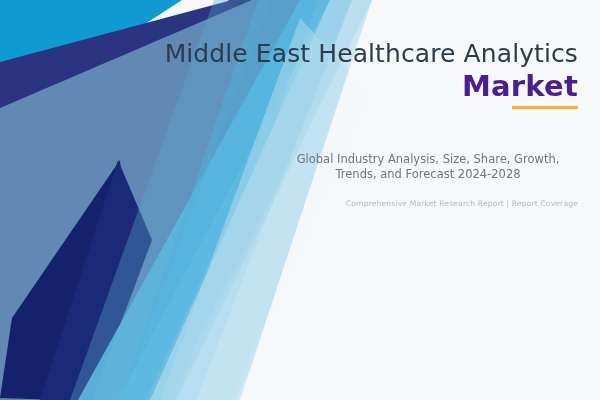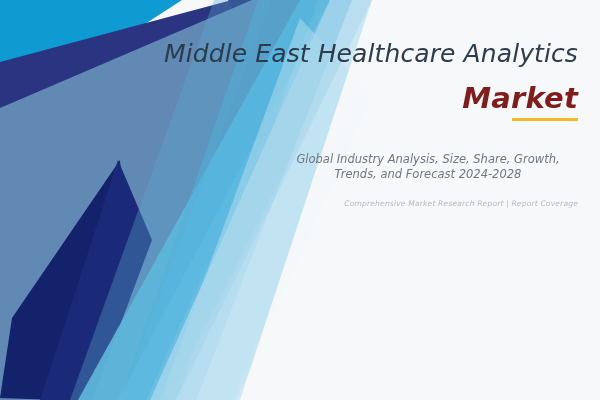--- a/index.html
+++ b/index.html
@@ -13,21 +13,20 @@
     font-family: "DejaVu Sans", sans-serif;
     overflow: hidden;
   }
 
   .cover {
     position: relative;
     width: 600px;
     height: 400px;
     background: #f7f8fa;
     overflow: hidden;
-    font-style: italic;
   }
 
   .artwork {
     position: absolute;
     left: 0;
     top: 0;
     width: 600px;
     height: 400px;
   }
 
@@ -50,25 +49,24 @@
   .report-title {
     font-size: 25px;
     line-height: 31px;
     font-weight: 400;
     color: #2d3c4d;
     letter-spacing: 0.1px;
     white-space: nowrap;
   }
 
   .market-word {
-    margin-top: 12px;
     font-size: 29px;
     line-height: 34px;
     font-weight: 700;
-    color: #7f1d1d;
+    color: #4c1d95;
     letter-spacing: 0.2px;
   }
 
   .market-rule {
     margin-top: 3px;
     margin-left: auto;
     width: 66px;
     height: 3px;
     background: #f2b827;
   }

